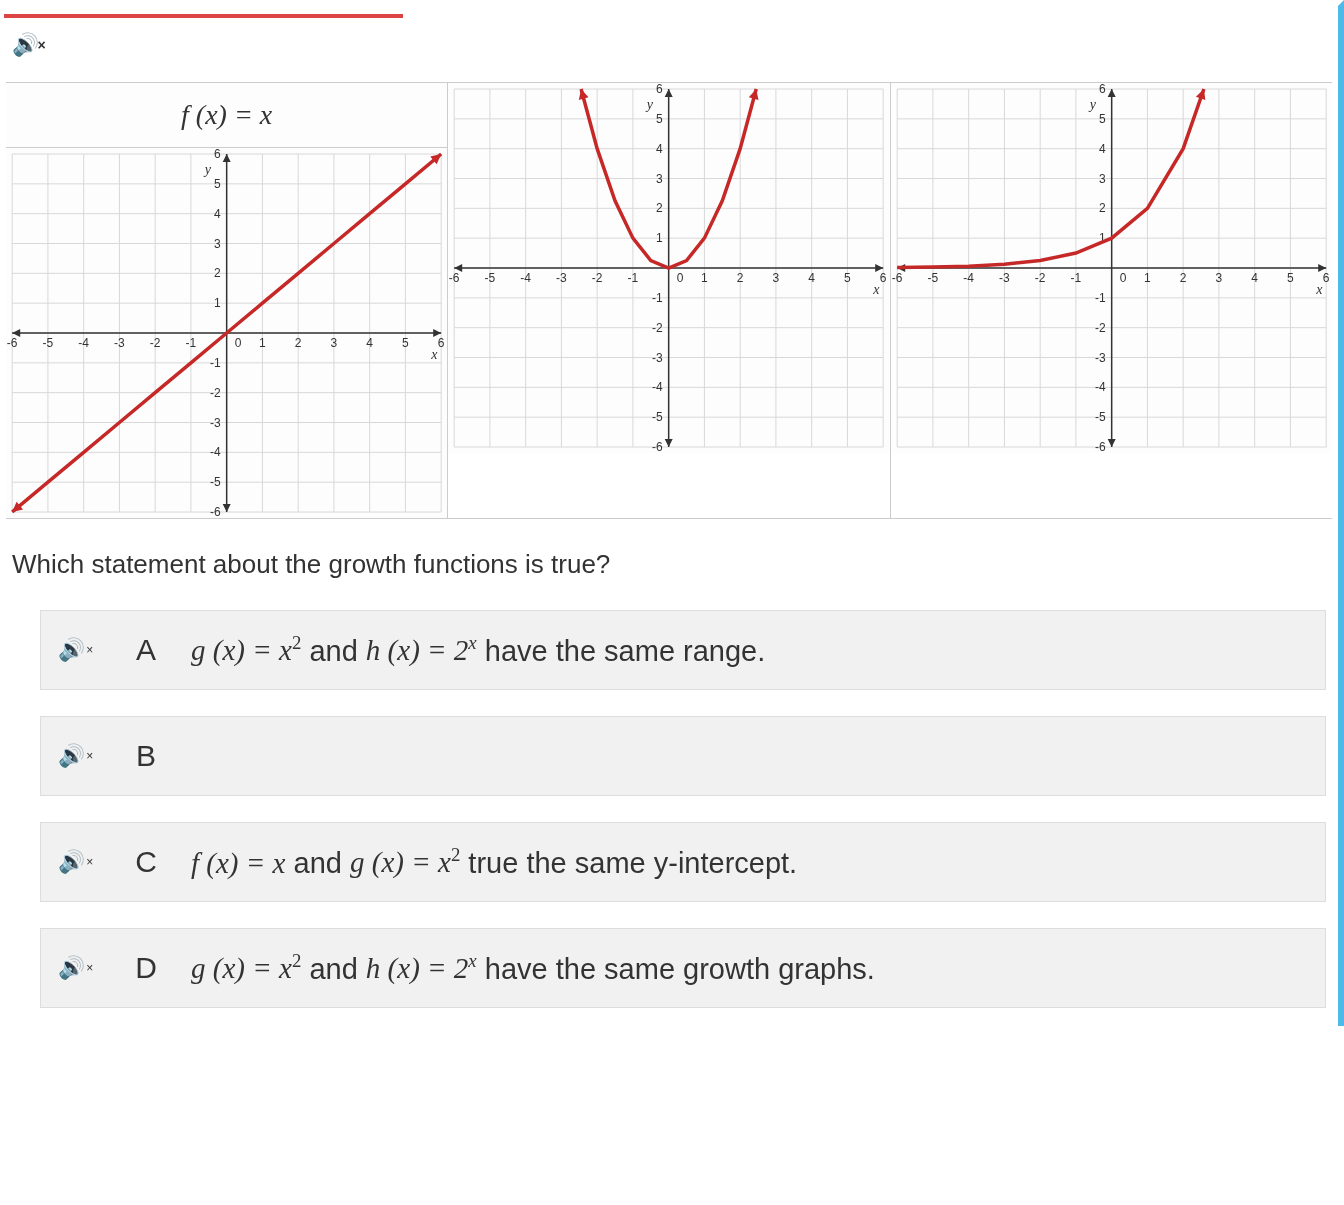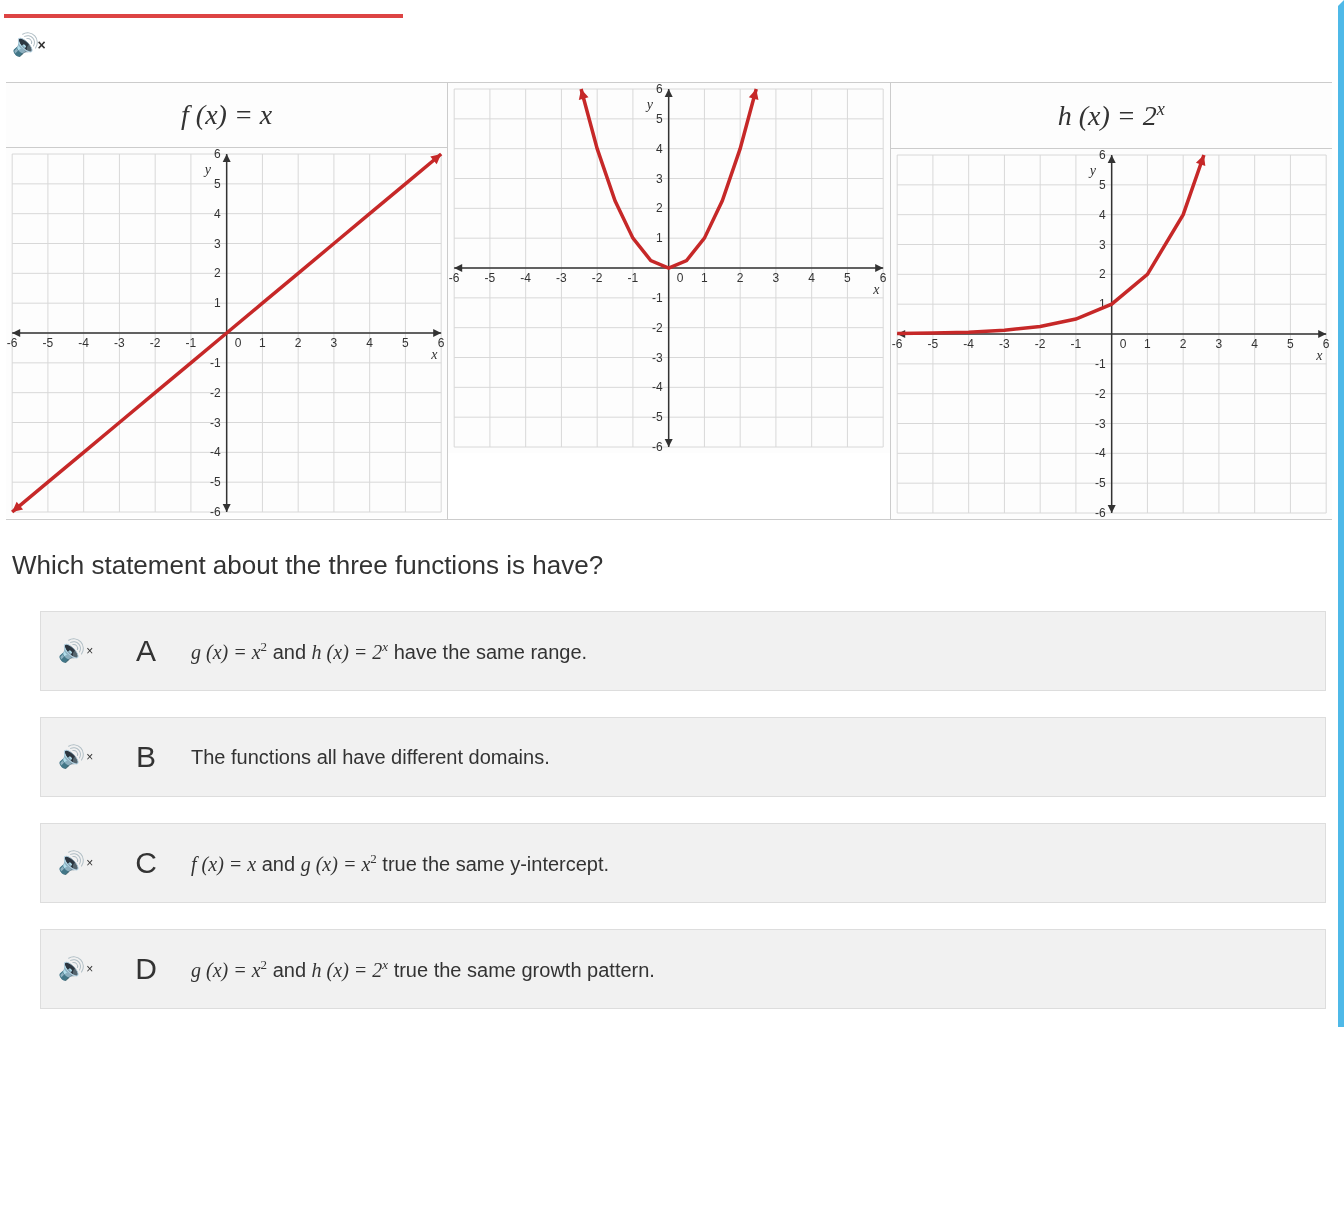--- a/index.html
+++ b/index.html
@@ -98,21 +98,21 @@
     justify-content: center;
   }
   .answer .aletter {
     flex: 0 0 70px;
     text-align: center;
     font-size: 30px;
     font-family: Arial, sans-serif;
   }
   .answer .atext {
     flex: 1;
-    font-size: 20px;
+    font-size: 29px;
     padding: 10px 10px;
   }
   svg { display:block; width:100%; height:100%;}
   .grid line { stroke: #d8d8d8; stroke-width:1; }
   .axis line { stroke:#333; stroke-width:1.5;}
   .tick text { font: 12px Arial; fill:#333;}
   .curve { stroke:#c62828; stroke-width:3.5; fill:none;}
   .arrowhead { fill:#c62828;}
   .axislabel { font: italic 14px "Times New Roman"; fill:#333;}
 </style>
@@ -272,21 +272,20 @@
           <text class="axislabel" x="425" y="211">x</text>
           <text class="axislabel" x="198.5" y="26">y</text>
           <path class="curve" d="M132.91250000000002,6 L149,65.66666666666663 L166.875,117.875 L184.75,155.16666666666666 L202.625,177.54166666666666 L220.5,185 L238.37499999999997,177.54166666666666 L256.25,155.16666666666666 L274.125,117.875 L292,65.66666666666663 L308.0875,6 "></path>
           <polygon class="arrowhead" points="308.0875,6 310.311838421404,16.95683889573384 300.6566319362553,14.353574074563515"></polygon>
           <polygon class="arrowhead" points="132.91250000000002,6 140.34336806374466,14.353574074563513 130.688161578596,16.956838895733835"></polygon>
         </svg>
       </div>
   </div>
 
   <div class="graph-col">
-    <div class="graph-header"><i>h</i> (<i>x</i>) = 2<span class="sup"><i>x</i></span></div>
     <div class="graph-body" id="graph-h">
         <svg viewBox="0 0 441 370">
           <g class="grid">
             <line x1="6" y1="364" x2="6" y2="6"></line>
             <line x1="41.75" y1="364" x2="41.75" y2="6"></line>
             <line x1="77.5" y1="364" x2="77.5" y2="6"></line>
             <line x1="113.25" y1="364" x2="113.25" y2="6"></line>
             <line x1="149" y1="364" x2="149" y2="6"></line>
             <line x1="184.75" y1="364" x2="184.75" y2="6"></line>
             <line x1="220.5" y1="364" x2="220.5" y2="6"></line>
@@ -347,42 +346,41 @@
           </g>
           <text class="axislabel" x="425" y="211">x</text>
           <text class="axislabel" x="198.5" y="26">y</text>
           <path class="curve" d="M6,184.5346 L41.75,184.06621666666666 L77.5,183.13541666666666 L113.25,181.27083333333334 L149,177.54166666666666 L184.75,170.08333333333334 L220.5,155.16666666666666 L256.25,125.33333333333334 L292,65.66666666666663 L312.735,6 "></path>
           <polygon class="arrowhead" points="312.735,6 314.17536514097,17.087170435267904 304.72948273636763,13.804594373936691"></polygon>
         </svg>
       </div>
   </div>
 </div>
 
-<div class="q2">Which statement about the three functions is have?</div>
+<div class="q2">Which statement about the growth functions is true?</div>
 
 <div class="answers">
   <div class="answer">
     <div class="aicon">🔊<span class="x" style="font-size:12px">×</span></div>
     <div class="aletter">A</div>
     <div class="atext">
       <span class="math"><i>g</i> (<i>x</i>) = <i>x</i><span class="sup">2</span></span><span> and </span><span class="math"><i>h</i> (<i>x</i>) = 2<span class="sup"><i>x</i></span></span><span> have the same range.</span>
     </div>
   </div>
   <div class="answer">
     <div class="aicon">🔊<span class="x" style="font-size:12px">×</span></div>
     <div class="aletter">B</div>
-    <div class="atext">The functions all have different domains.</div>
   </div>
   <div class="answer">
     <div class="aicon">🔊<span class="x" style="font-size:12px">×</span></div>
     <div class="aletter">C</div>
     <div class="atext">
       <span class="math"><i>f</i> (<i>x</i>) = <i>x</i></span><span> and </span><span class="math"><i>g</i> (<i>x</i>) = <i>x</i><span class="sup">2</span></span><span> true the same y-intercept.</span>
     </div>
   </div>
   <div class="answer">
     <div class="aicon">🔊<span class="x" style="font-size:12px">×</span></div>
     <div class="aletter">D</div>
     <div class="atext">
-      <span class="math"><i>g</i> (<i>x</i>) = <i>x</i><span class="sup">2</span></span><span> and </span><span class="math"><i>h</i> (<i>x</i>) = 2<span class="sup"><i>x</i></span></span><span> true the same growth pattern.</span>
+      <span class="math"><i>g</i> (<i>x</i>) = <i>x</i><span class="sup">2</span></span><span> and </span><span class="math"><i>h</i> (<i>x</i>) = 2<span class="sup"><i>x</i></span></span><span> have the same growth graphs.</span>
     </div>
   </div>
 </div>
 
 </body></html>

